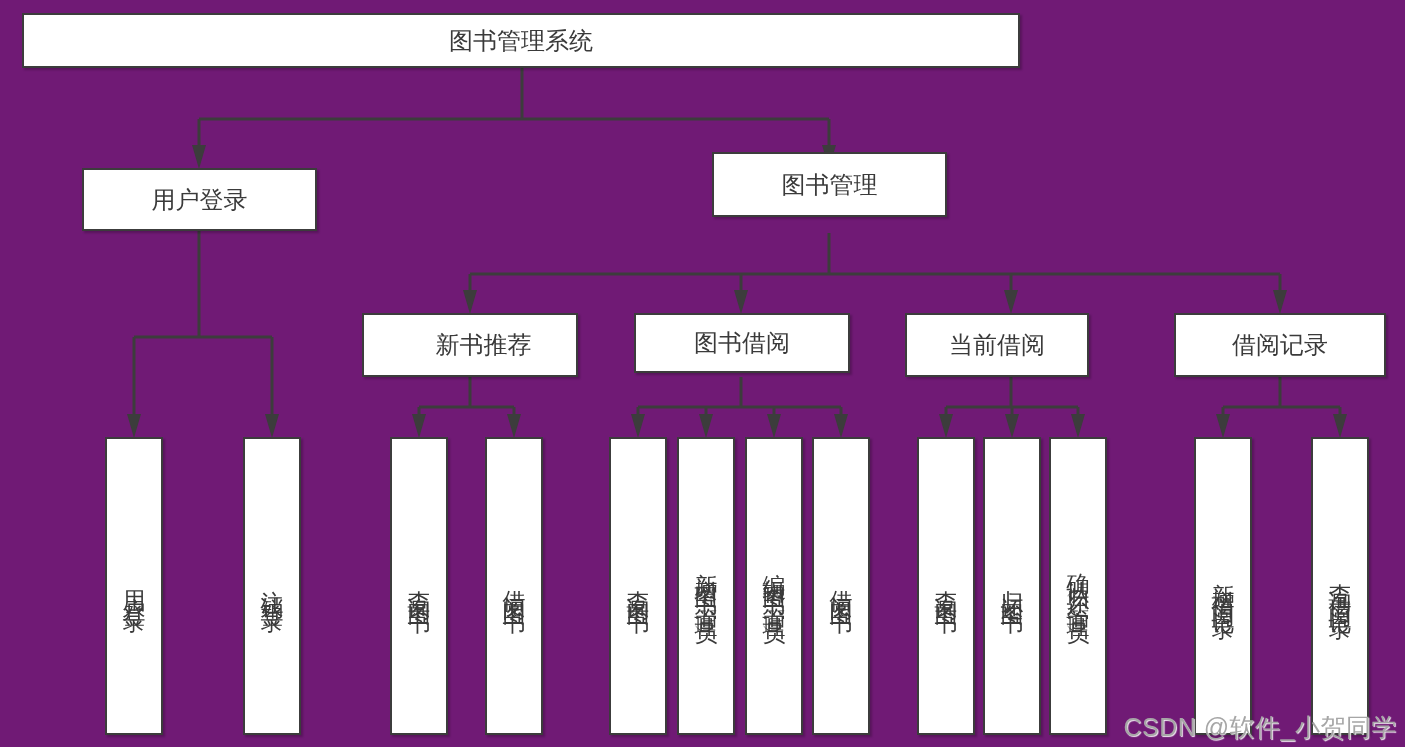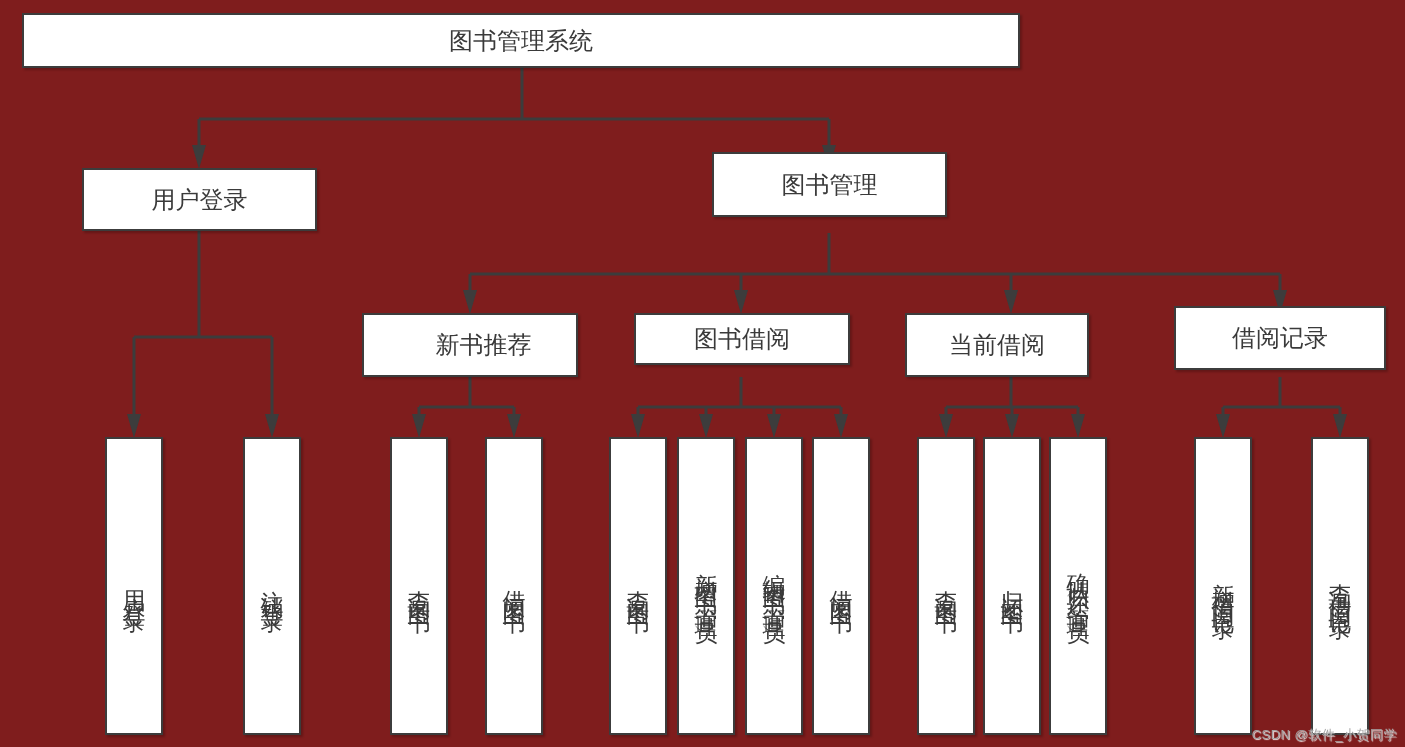--- a/index.html
+++ b/index.html
@@ -1,17 +1,17 @@
 <!DOCTYPE html>
 <html><head>
 <meta charset="utf-8">
 <style>
   html,body{margin:0;padding:0;background:#ffffff;}
   .canvas{
-    position:relative;width:1405px;height:747px;background:#7f1d1d;
+    position:relative;width:1405px;height:747px;background:#701a75;
     font-family:"Liberation Sans",sans-serif;overflow:hidden;
   }
   .connectors{position:absolute;left:0;top:0;width:1405px;height:747px;z-index:1;}
   .connectors path{stroke:#3c3c3c;stroke-width:3;fill:none;}
   .connectors polygon{fill:#3c3c3c;stroke:none;}
   .box{
     position:absolute;background:#ffffff;border:2.5px solid #3c3c3c;
     box-sizing:border-box;display:flex;align-items:center;justify-content:center;
     color:#3a3a3a;font-size:24px;z-index:2;
     box-shadow:1.5px 1.5px 2px rgba(0,0,0,0.22);
@@ -20,40 +20,40 @@
   .vbox{
     writing-mode:vertical-rl;text-orientation:mixed;
     letter-spacing:7px;font-size:23px;line-height:1;
     white-space:normal;
   }
   
   .n-root          {left:22px;  top:13px;  width:998px; height:55px;}
   .n-user-login    {left:82px;  top:168px; width:235px; height:63px;}
   .n-book-mgmt     {left:712px; top:152px; width:235px; height:65px;}
   .n-new-book      {left:362px; top:313px; width:216px; height:64px;padding-left:27px;}
-  .n-borrow        {left:634px; top:313px; width:216px; height:52px;}
+  .n-borrow        {left:634px; top:313px; width:216px; height:60px;}
   .n-current       {left:905px; top:313px; width:184px; height:64px;}
-  .n-records       {left:1174px;top:306px; width:212px; height:64px;}
+  .n-records       {left:1174px;top:313px; width:212px; height:64px;}
   .lf{top:437px;width:58px;height:298px;}
   .l-ul-login   {left:105px;}
   .l-ul-logout  {left:243px;}
   .l-nb-query   {left:390px;}
   .l-nb-borrow  {left:485px;}
   .l-bb-query   {left:609px;}
   .l-bb-add     {left:677px;}
   .l-bb-edit    {left:745px;}
   .l-bb-borrow  {left:812px;}
   .l-cb-query   {left:917px;}
   .l-cb-return  {left:983px;}
   .l-cb-confirm {left:1049px;}
   .l-br-add     {left:1194px;}
   .l-br-query   {left:1311px;}
   .watermark{
     position:absolute;right:8px;bottom:3px;z-index:3;
-    font-size:13px;color:#a6a6a6;letter-spacing:0.5px;
+    font-size:25px;color:#a6a6a6;letter-spacing:0.5px;
     text-shadow:1px 1px 1px rgba(255,255,255,0.9);
   }
 </style>
 </head>
 <body>
 
 <div class="canvas">
 
   <svg class="connectors" viewBox="0 0 1405 747" xmlns="http://www.w3.org/2000/svg">
 

